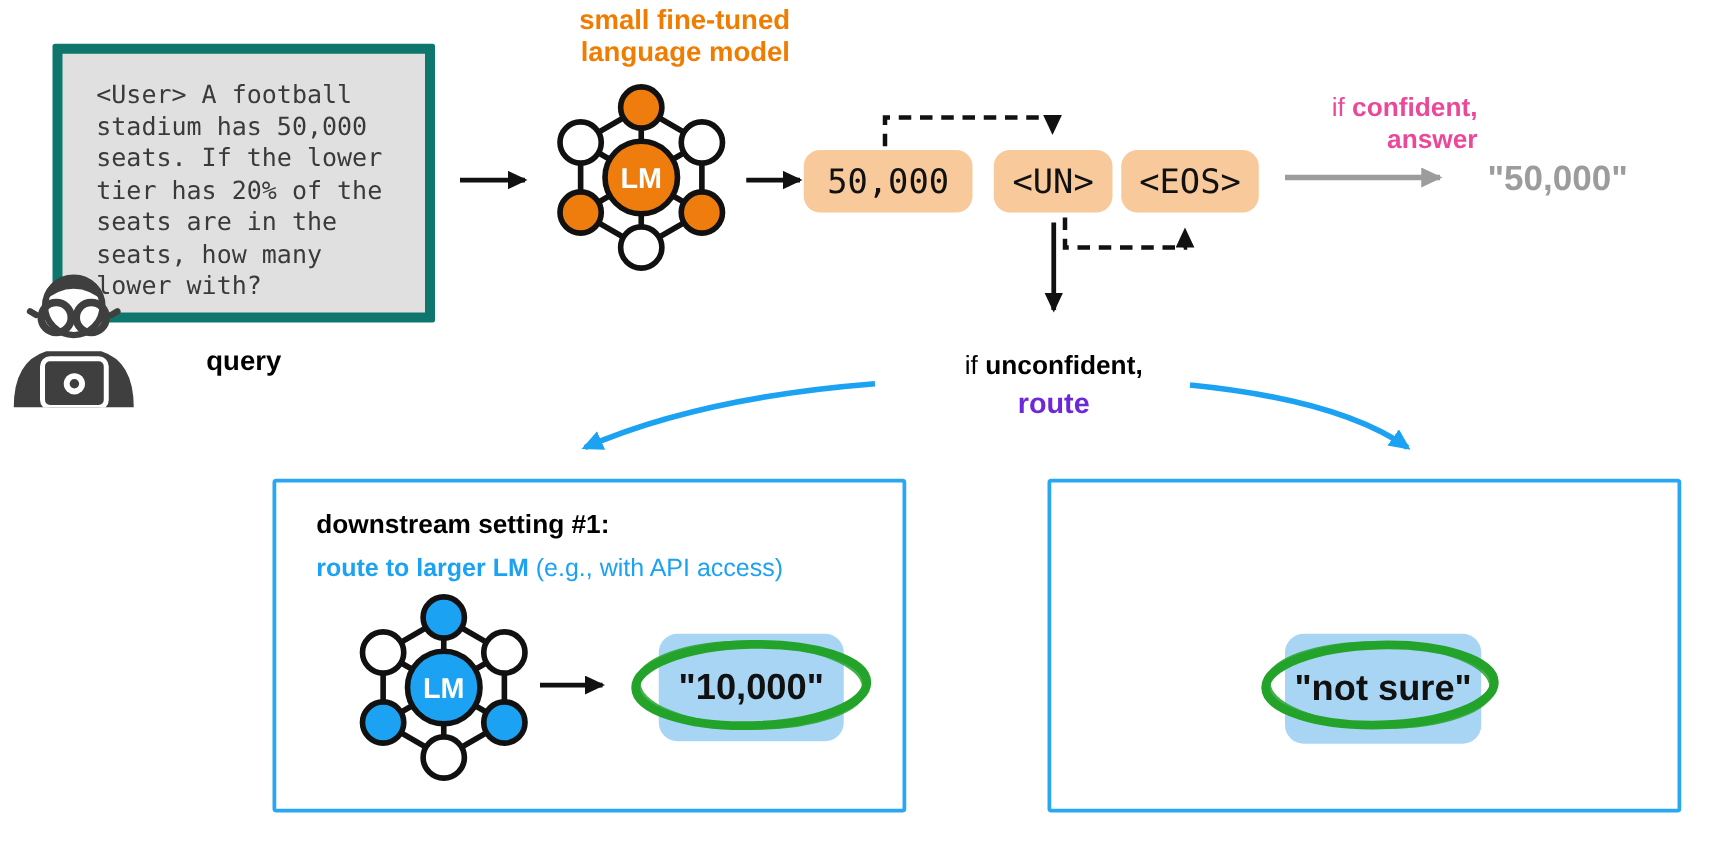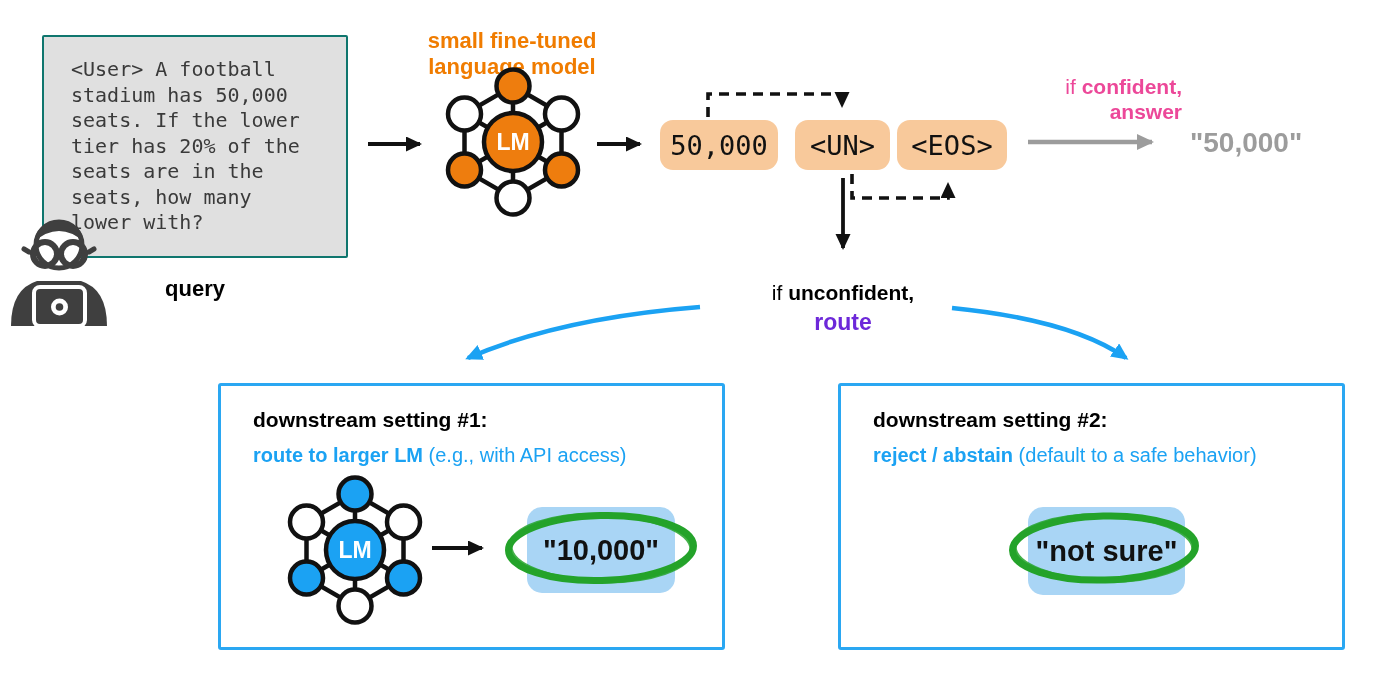--- a/index.html
+++ b/index.html
@@ -4,39 +4,39 @@
 <style>
   html,body{margin:0;padding:0;background:#fff;}
   .canvas{
     position:relative;width:1378px;height:681px;background:#fff;overflow:hidden;
     font-family:"Liberation Sans",sans-serif;color:#111;
   }
   .abs{position:absolute;}
   
   .query-box{
     left:42px;top:35px;width:306px;height:223px;box-sizing:border-box;
-    background:#e0e0e0;border:2px solid #0f766e;border-radius:2px;
+    background:#e0e0e0;border:8px solid #0f766e;border-radius:2px;
     padding:20px 8px 0 27px;z-index:1;
   }
   .query-box .qline{
     font-family:"DejaVu Sans Mono",monospace;font-size:20px;line-height:25.5px;
     color:#3a3a3a;white-space:pre;
   }
   .query-label{left:130px;top:276px;width:130px;text-align:center;
     font-weight:bold;font-size:22px;color:#000;}
   
-  .lm-title{left:392px;top:3px;width:240px;text-align:center;
-    font-weight:bold;font-size:22px;line-height:26px;color:#f07c00;margin-top:25px;}
+  .lm-title{left:392px;top:3px;width:240px;text-align:right;
+    font-weight:bold;font-size:22px;line-height:26px;color:#f07c00;}
   
   .chip{
     top:120px;height:50px;background:#f8c99b;border-radius:13px;z-index:2;
     display:flex;align-items:center;justify-content:center;
     font-family:"DejaVu Sans Mono",monospace;font-size:27px;color:#111;
   }
-  .chip.t1{left:660px;width:118px;}
+  .chip.t1{left:643px;width:135px;}
   .chip.t2{left:795px;width:95px;}
   .chip.t3{left:897px;width:110px;}
   
   .confident-label{left:1014px;top:74px;width:168px;text-align:right;
     font-size:21px;line-height:25px;color:#ec4899;}
   .confident-answer{left:1190px;top:127px;font-size:28px;font-weight:bold;color:#9c9c9c;}
   
   .unconfident-label{left:733px;top:281px;width:220px;text-align:center;
     font-size:21px;line-height:24px;color:#000;}
   .route-word{display:block;margin-top:5px;font-size:23px;font-weight:bold;color:#6d28d9;}
@@ -141,24 +141,20 @@
     <text x="80" y="88" text-anchor="middle" font-size="23" font-weight="bold" fill="#fff" font-family="Liberation Sans, sans-serif">LM</text>
   </svg>
 
   <div class="abs hl h1">"10,000"</div>
   <svg class="abs ellipse-svg" style="left:503px;top:509px;" width="196" height="78" viewBox="0 0 196 78">
     <ellipse cx="98" cy="39" rx="92.5" ry="32.5" fill="none" stroke="#24a32a" stroke-width="7" transform="rotate(-1.5 98 39)"></ellipse>
     <ellipse cx="98" cy="39" rx="90.5" ry="33.5" fill="none" stroke="#24a32a" stroke-width="4" transform="rotate(1.2 98 39)" opacity="0.85"></ellipse>
   </svg>
 
   <div class="abs dbox b2">
-    <div class="dtitle">downstream setting #2:</div>
-    <div class="dsub">
-      <b>reject / abstain</b><span> (default to a safe behavior)</span>
-    </div>
   </div>
 
   <div class="abs hl h2">"not sure"</div>
   <svg class="abs ellipse-svg" style="left:1008px;top:510px;" width="192" height="76" viewBox="0 0 192 76">
     <ellipse cx="96" cy="38" rx="91.5" ry="32" fill="none" stroke="#24a32a" stroke-width="7" transform="rotate(-1.5 96 38)"></ellipse>
     <ellipse cx="96" cy="38" rx="89.5" ry="33" fill="none" stroke="#24a32a" stroke-width="4" transform="rotate(1.2 96 38)" opacity="0.85"></ellipse>
   </svg>
 
   <svg class="abs overlay" viewBox="0 0 1378 681">
     <defs>

